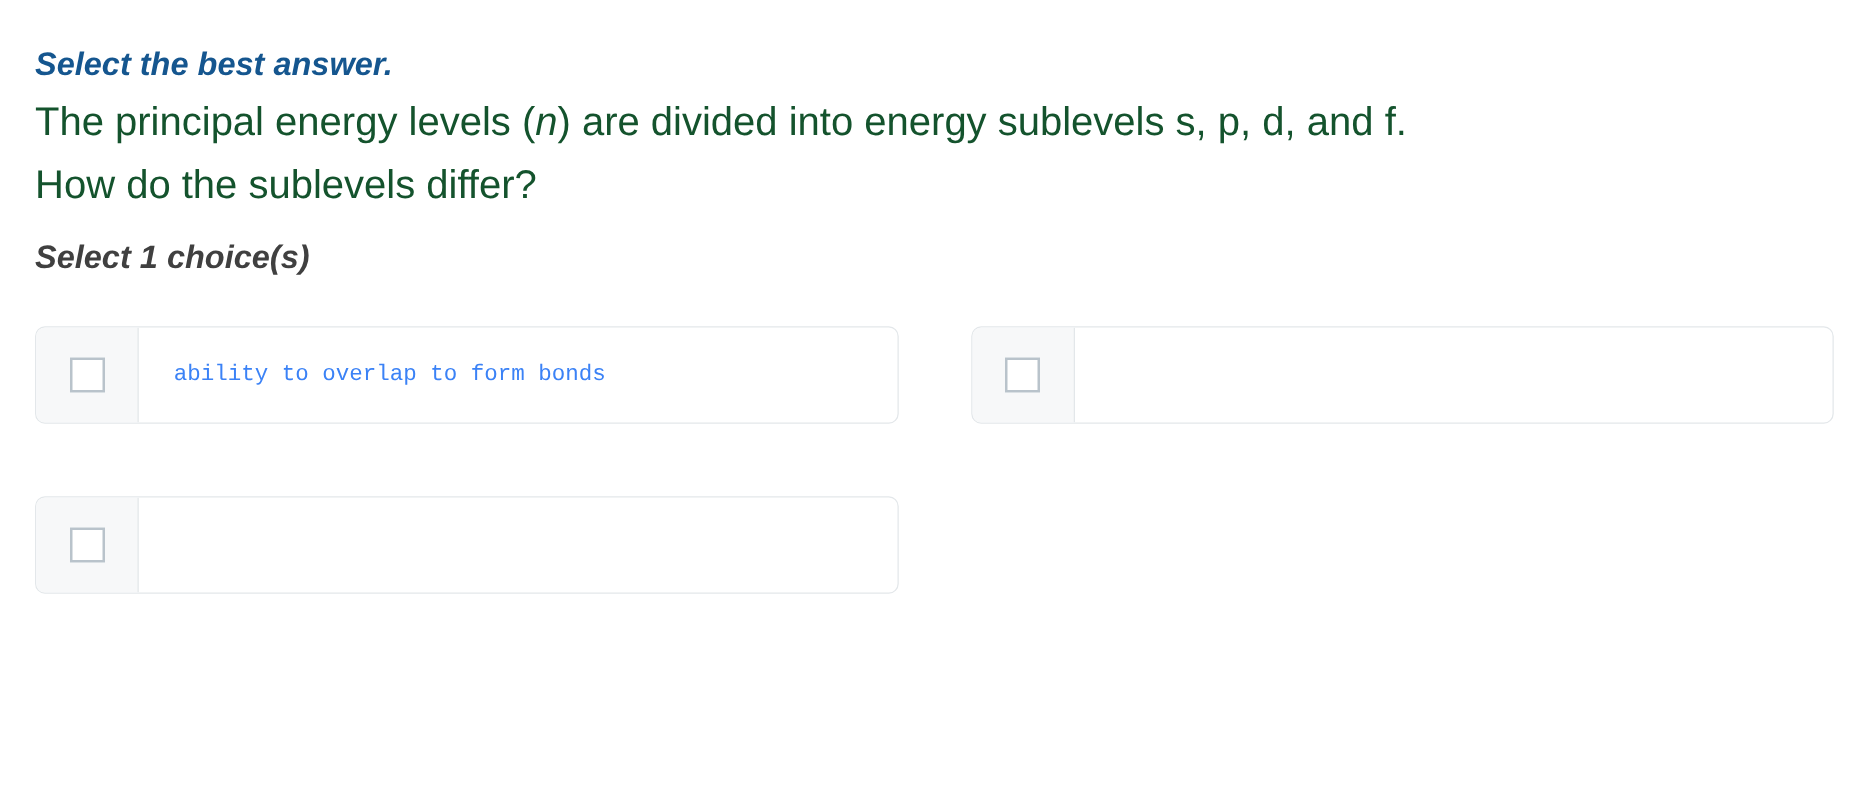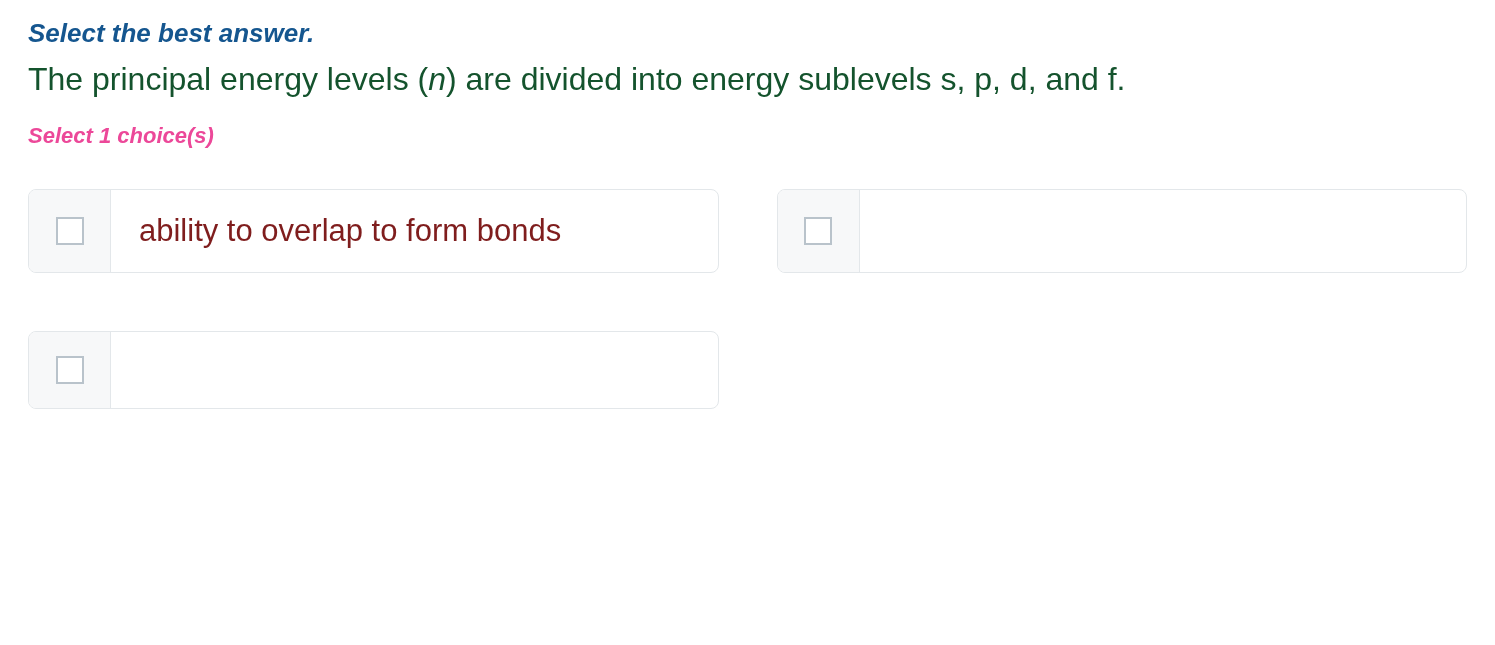--- a/index.html
+++ b/index.html
@@ -5,43 +5,43 @@
   * { box-sizing: border-box; }
   html, body {
     margin: 0;
     padding: 0;
     font-family: "Segoe UI", "Helvetica Neue", Arial, sans-serif;
     background: #ffffff;
     color: #5a6b77;
   }
   .container {
     width: 1495px;
-    padding: 18px 28px;
+    padding: 36px 28px;
   }
   .heading {
     color: #15568f;
     font-weight: 700;
     font-style: italic;
     font-size: 26px;
     margin: 0 0 6px 0;
   }
   .question-text {
     font-size: 32px;
     line-height: 1.55;
     color: #14532d;
     margin: 0 0 18px 0;
   }
   .question-text .n-var {
     font-style: italic;
   }
   .choices-heading {
-    color: #ec4899;
+    color: #404040;
     font-weight: 700;
     font-style: italic;
-    font-size: 22px;
+    font-size: 26px;
     margin: 0 0 40px 0;
   }
   .choices-grid {
     display: grid;
     grid-template-columns: 1fr 1fr;
     column-gap: 58px;
     row-gap: 58px;
     width: 100%;
   }
   .choice {
@@ -65,36 +65,38 @@
   }
   .choice-checkbox {
     width: 28px;
     height: 28px;
     border: 2px solid #b9c3cb;
     background: #ffffff;
   }
   .choice-label {
     flex: 1;
     padding: 18px 28px;
-    font-size: 31px;
+    font-size: 18px;
     line-height: 1.5;
-    color: #7f1d1d;
+    color: #3b82f6;
     display: flex;
     align-items: center;
+    font-family: Liberation Mono, monospace;
   }
 </style>
 </head>
 <body>
 
 <div class="container">
 
   <p class="heading">Select the best answer.</p>
 
   <p class="question-text">
     <span>The principal energy levels (</span><span class="n-var">n</span><span>) are divided into energy sublevels s, p, d, and f.</span><br>
+    <span>How do the sublevels differ?</span>
   </p>
 
   <p class="choices-heading">Select 1 choice(s)</p>
 
   <div class="choices-grid">
 
     <div class="choice">
       <div class="choice-check-cell">
         <div class="choice-checkbox"></div>
       </div>

